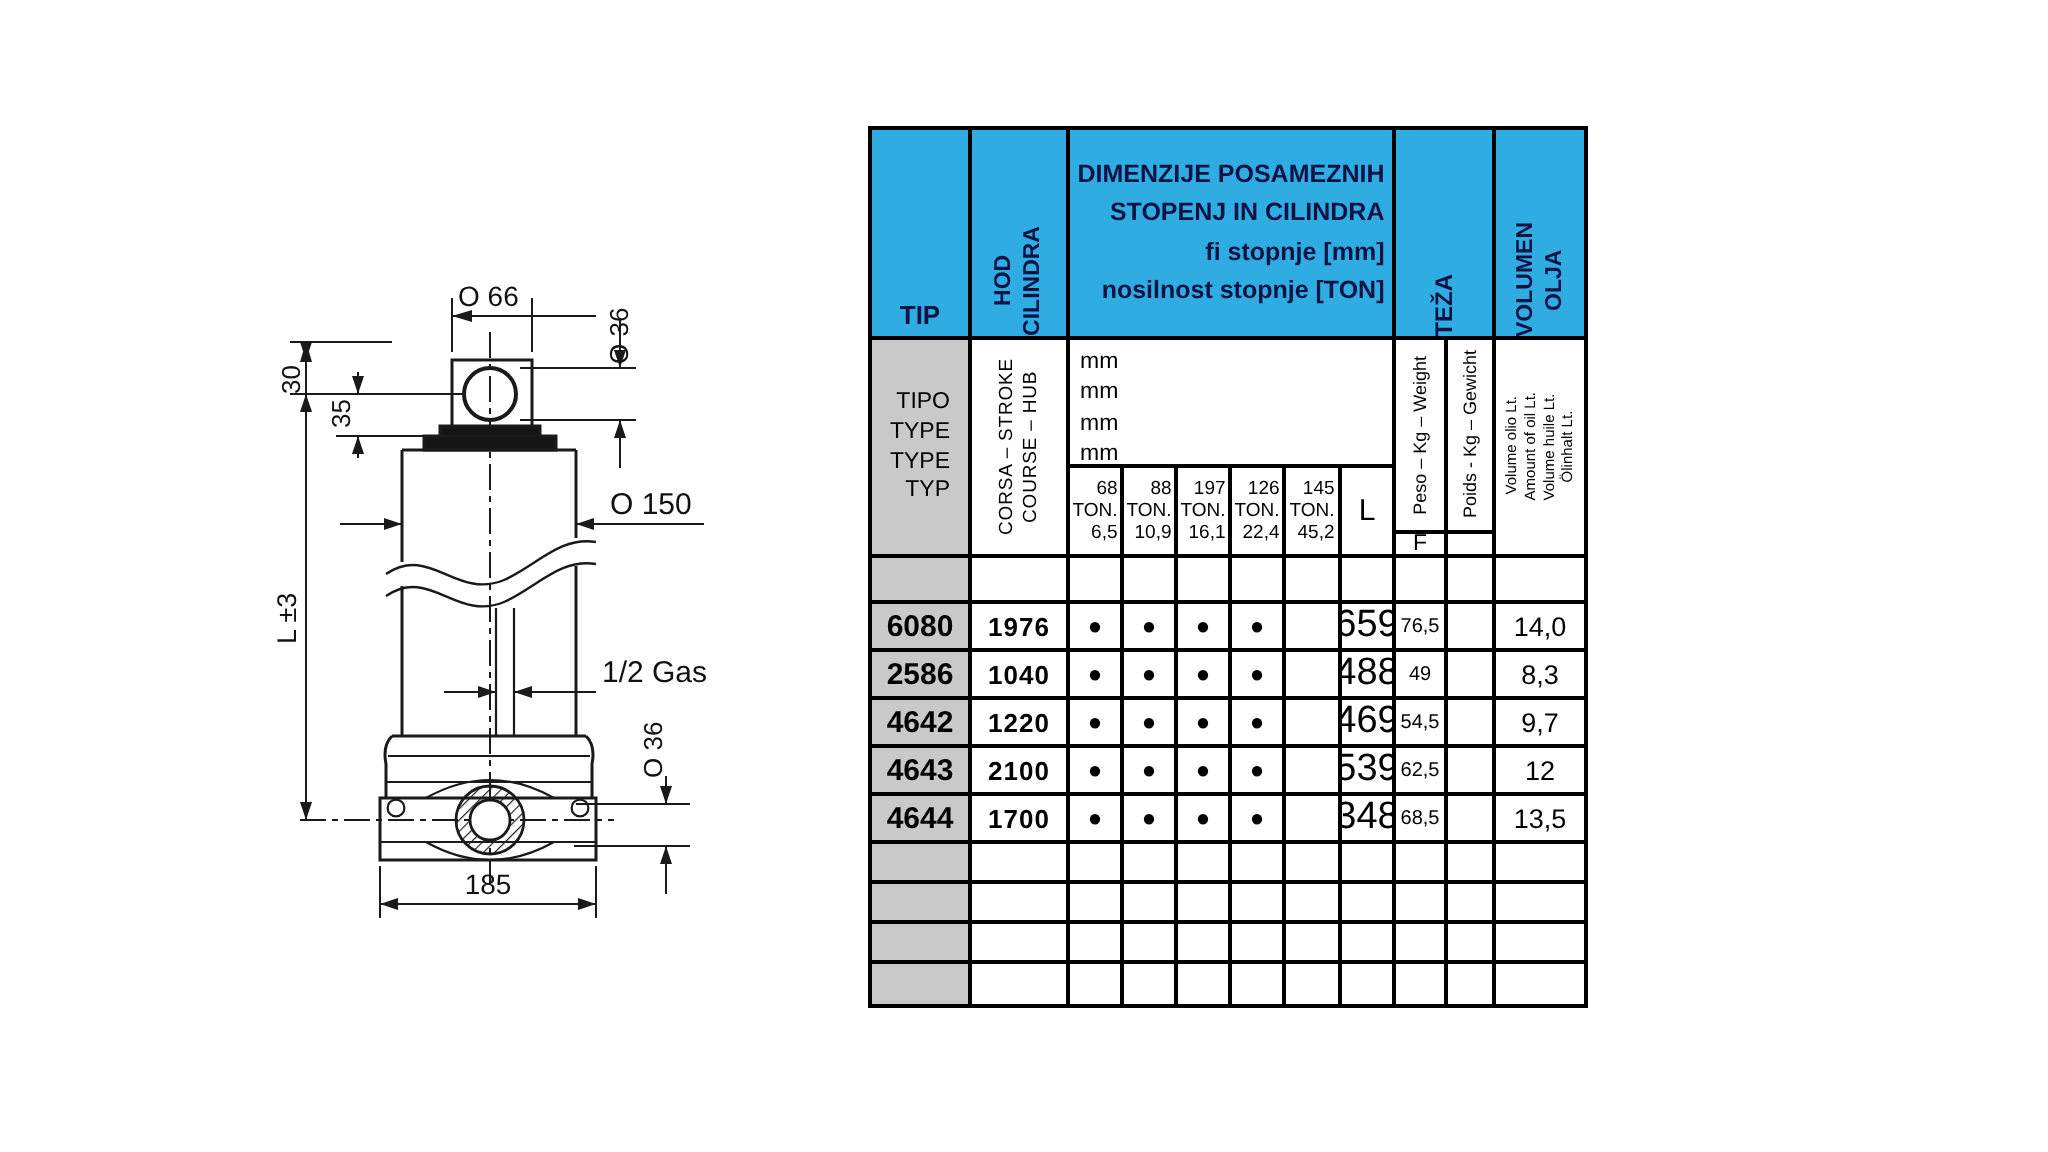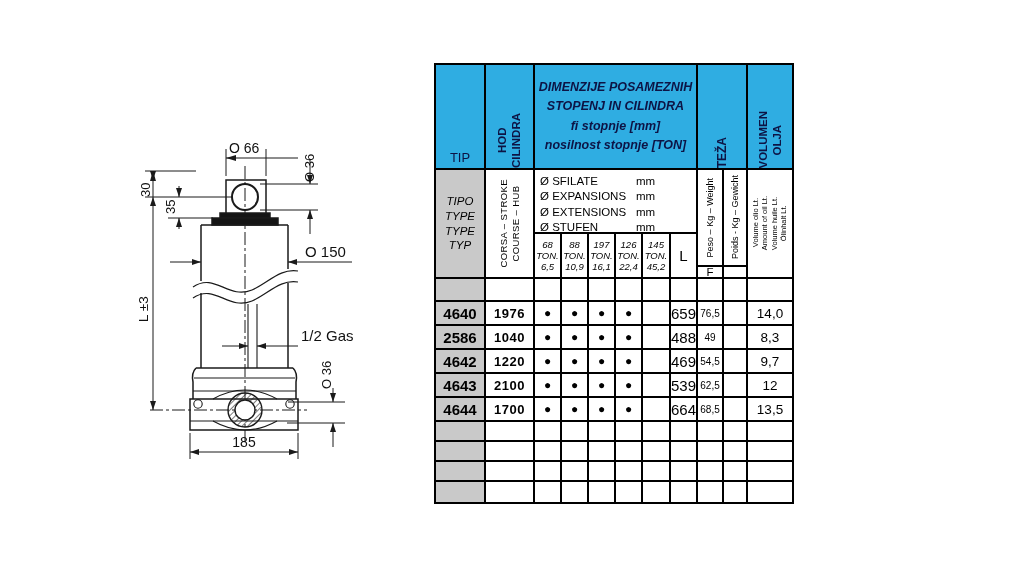--- a/index.html
+++ b/index.html
@@ -10,43 +10,43 @@
        display:grid;border:2px solid #000;
        grid-template-columns:50px 49px 27px 27px 27px 27px 28px 27px 26px 24px 1fr;
        grid-template-rows:105px 64px 33px 12px 23px repeat(5,24px) repeat(4,1fr);}
   .c{border-right:2px solid #000;border-bottom:2px solid #000;display:flex;
      align-items:center;justify-content:center;overflow:hidden;min-width:0;min-height:0;}
   .lastcol{border-right:none;}
   .lastrow{border-bottom:none;}
   .hd{background:#2fade2;}
   .g{background:#c9c9c9;}
   .navy{color:#0d1445;}
-  .pre{white-space:pre-line;text-align:center;font-style:italic;}
+  .pre{white-space:pre-line;text-align:right;}
   .v{writing-mode:vertical-rl;transform:rotate(180deg);white-space:pre-line;text-align:center;line-height:1.25;}
   .be{align-self:flex-end;padding-bottom:3px;}
   .vb{align-self:flex-end;padding-bottom:6px;}
-  .tiplbl{font-weight:normal;font-size:13px;}
+  .tiplbl{font-weight:bold;font-size:13px;}
   .hodlbl{font-weight:bold;font-size:11.5px;}
   .titlelbl{font-weight:bold;font-size:12.5px;line-height:1.55;}
   .tezalbl{font-weight:bold;font-size:12px;}
   .vollbl{font-weight:bold;font-size:11.5px;}
   .tipolbl{font-size:11.5px;line-height:1.3;}
   .corsalbl{font-size:9.5px;letter-spacing:.4px;}
   .diacell{flex-direction:row;justify-content:flex-start;align-items:flex-start;padding:4px 0 0 5px;}
   .dianames{white-space:pre-line;font-size:11.5px;line-height:1.33;width:96px;text-align:left;}
   .diaunits{white-space:pre-line;font-size:11.5px;line-height:1.33;text-align:left;}
   .stg{font-size:9.5px;line-height:1.18;}
   .llbl{font-size:15px;}
   .pkw{font-size:9px;line-height:1.2;}
   .volw{font-size:7.5px;line-height:1.25;}
   .flbl{font-size:11.5px;}
   .tip{font-weight:bold;font-size:15px;}
   .stk{font-weight:bold;font-size:13px;letter-spacing:.5px;}
   .dot{font-size:12px;}
-  .lv{font-size:15px;}
+  .lv{font-size:19px;}
   .fv{font-size:10px;}
   .vv{font-size:13.5px;}
   
   .draw{position:absolute;left:0;top:0;}
   .draw text{font-family:"Liberation Sans",sans-serif;fill:#111;}
 </style>
 </head>
 <body>
 
 <div id="page">
@@ -176,24 +176,20 @@
       <span class="pre tipolbl">TIPO
 TYPE
 TYPE
 TYP</span>
       </div>
     <div class="c" style="grid-area:2/2/5/3">
       <span class="v corsalbl">CORSA  – STROKE
 COURSE – HUB</span>
       </div>
     <div class="c diacell" style="grid-area:2/3/3/9">
-      <span class="dianames">Ø SFILATE
-Ø EXPANSIONS
-Ø EXTENSIONS
-Ø STUFEN</span>
       <span class="diaunits">mm
 mm
 mm
 mm</span>
       </div>
     <div class="c" style="grid-area:3/3/5/4">
       <span class="pre stg">68
 TON.
 6,5</span>
       </div>
@@ -243,21 +239,21 @@
     <div class="c" style="grid-area:5/4/6/5"></div>
     <div class="c" style="grid-area:5/5/6/6"></div>
     <div class="c" style="grid-area:5/6/6/7"></div>
     <div class="c" style="grid-area:5/7/6/8"></div>
     <div class="c" style="grid-area:5/8/6/9"></div>
     <div class="c" style="grid-area:5/9/6/10"></div>
     <div class="c" style="grid-area:5/10/6/11"></div>
     <div class="c lastcol" style="grid-area:5/11/6/12"></div>
 
     <div class="c g" style="grid-area:6/1/7/2">
-        <span class="tip">4640</span>
+        <span class="tip">6080</span>
       </div>
     <div class="c" style="grid-area:6/2/7/3">
         <span class="stk">1976</span>
       </div>
     <div class="c" style="grid-area:6/3/7/4">
         <span class="dot">●</span>
       </div>
     <div class="c" style="grid-area:6/4/7/5">
         <span class="dot">●</span>
       </div>
@@ -400,21 +396,21 @@
     <div class="c" style="grid-area:10/5/11/6">
         <span class="dot">●</span>
       </div>
     <div class="c" style="grid-area:10/6/11/7">
         <span class="dot">●</span>
       </div>
     <div class="c" style="grid-area:10/7/11/8">
         <span class="dot"></span>
       </div>
     <div class="c" style="grid-area:10/8/11/9">
-        <span class="lv">664</span>
+        <span class="lv">348</span>
       </div>
     <div class="c" style="grid-area:10/9/11/10">
         <span class="fv">68,5</span>
       </div>
     <div class="c" style="grid-area:10/10/11/11">
         <span class="fv"></span>
       </div>
     <div class="c lastcol" style="grid-area:10/11/11/12">
         <span class="vv">13,5</span>
       </div>

